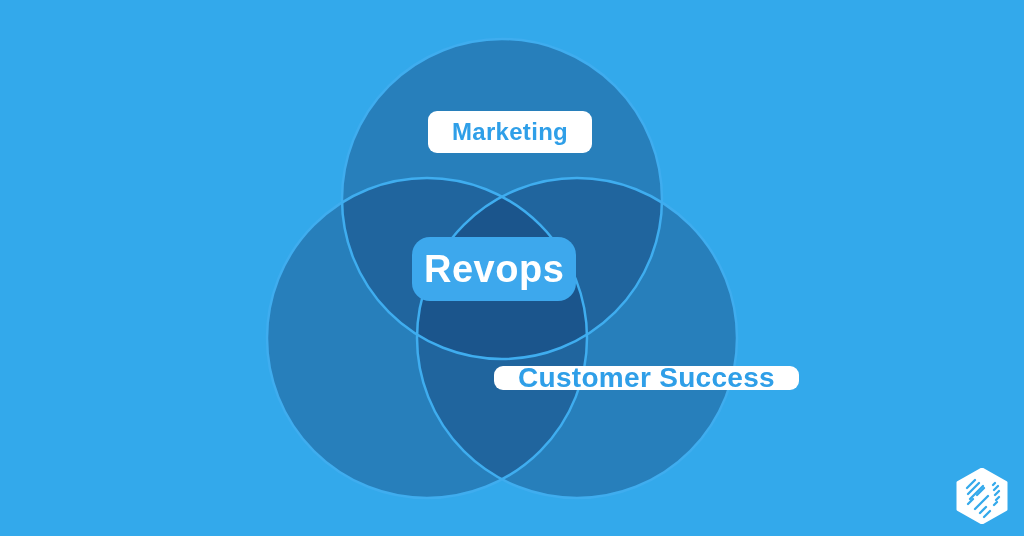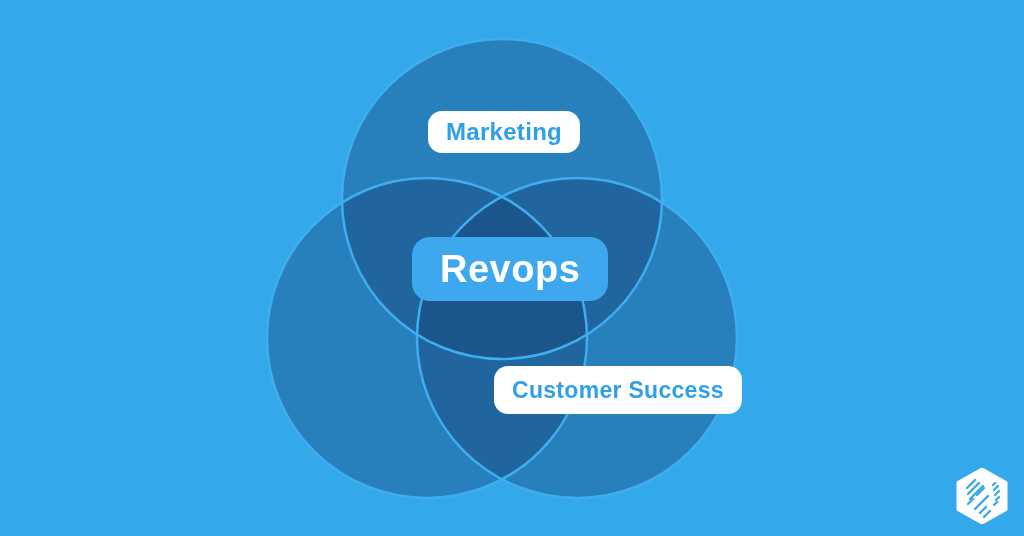--- a/index.html
+++ b/index.html
@@ -26,41 +26,41 @@
     width: 1024px;
     height: 536px;
     display: block;
   }
   .pill {
     position: absolute;
     display: inline-flex;
     align-items: center;
     justify-content: flex-start;
     height: 42px;
-    padding: 0 18px;
-    border-radius: 14px;
+    padding: 0 24px;
+    border-radius: 9px;
     background: var(--label-background, #FFFFFF);
     color: var(--label-text, #2F9FE8);
     font-weight: 700;
     font-size: 24px;
     letter-spacing: 0.3px;
     white-space: nowrap;
   }
   .pill-marketing { left: 428px; top: 111px; }
   .pill-sales     { left: 316px; top: 363px; }
-  .pill-cs        { left: 494px; top: 366px; height: 48px; font-size: 23px; }
+  .pill-cs        { left: 494px; top: 366px; height: 24px; font-size: 28px; }
   .pill-center {
     position: absolute;
     left: 412px;
     top: 237px;
     display: inline-flex;
     align-items: center;
     justify-content: center;
     height: 64px;
-    padding: 0 28px;
+    padding: 0 12px;
     border-radius: 18px;
     background: var(--center-label-background, #3DA8ED);
     color: var(--center-label-text, #FFFFFF);
     font-weight: 700;
     font-size: 38px;
     letter-spacing: 0.5px;
     white-space: nowrap;
   }
   .brand-logo {
     position: absolute;

